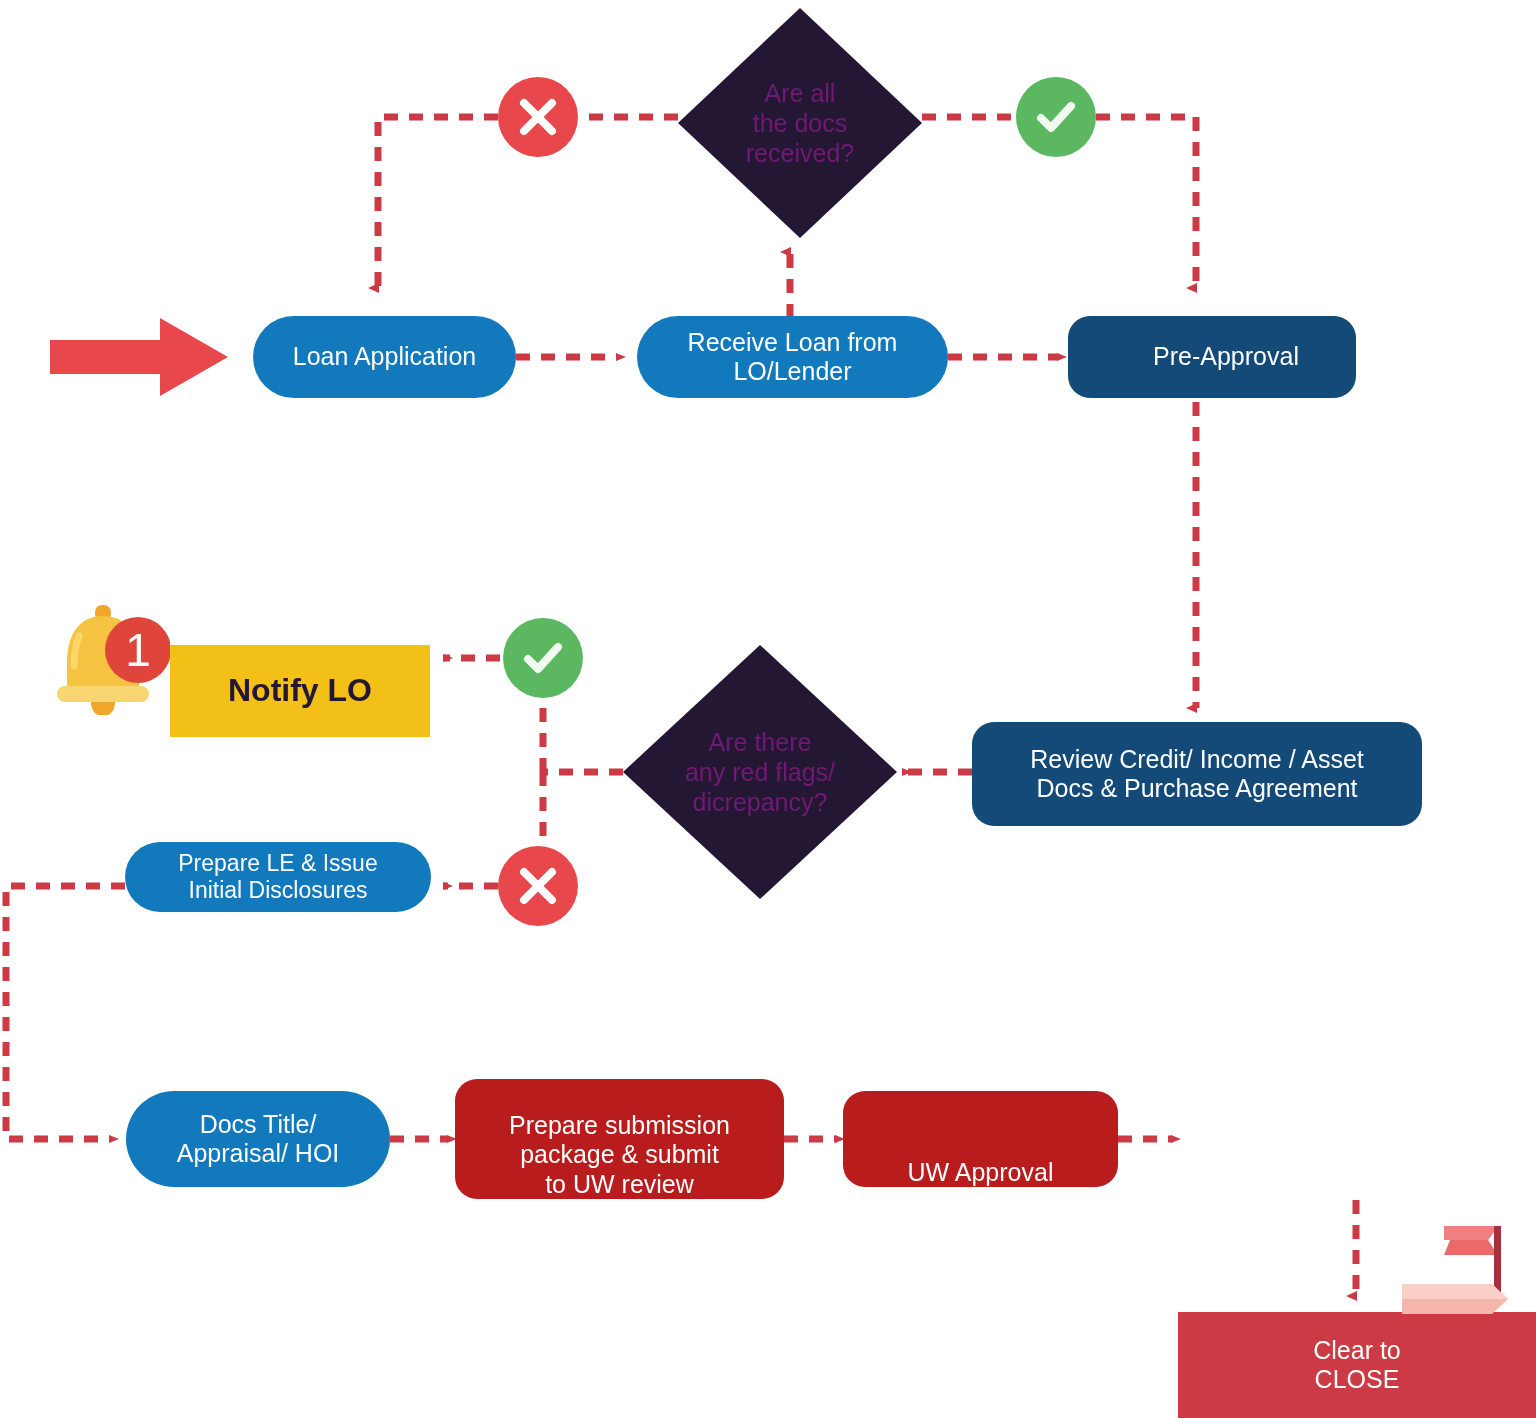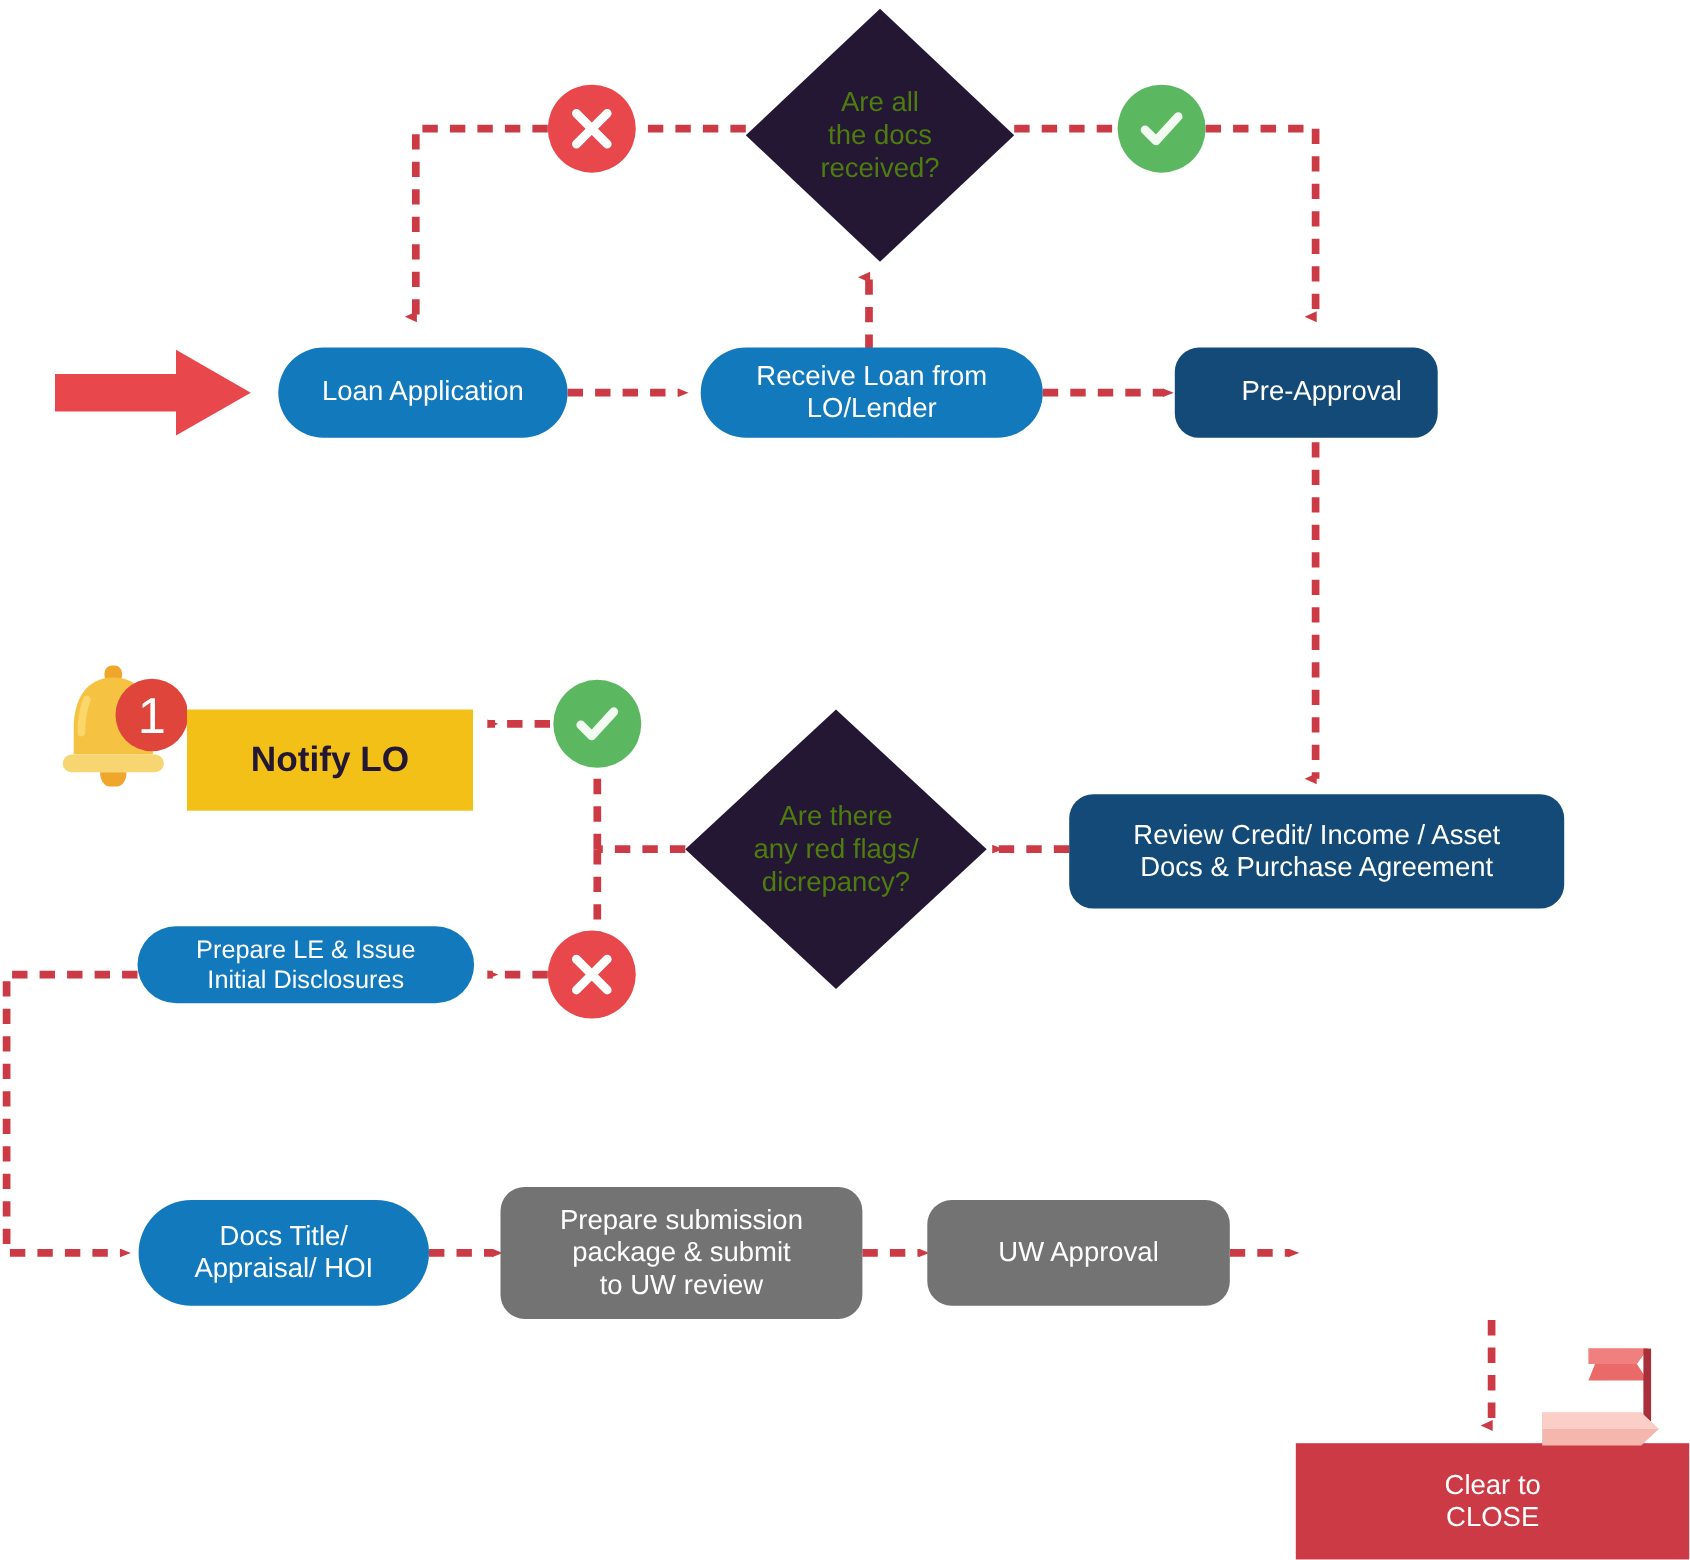--- a/index.html
+++ b/index.html
@@ -35,40 +35,41 @@
   }
   .pill-blue {
     background: #1279bd;
     border-radius: 999px;
   }
   .rr-navy {
     background: #134a77;
     border-radius: 22px;
   }
   .rr-dark {
-    background: #737373;
+    background: #b91c1c;
     border-radius: 22px;
+    align-items: flex-end;
   }
   .rect-yellow {
     background: #f2c017;
     color: #241733;
     font-weight: bold;
     border-radius: 0;
   }
   .rect-red {
     background: #cc3b45;
     border-radius: 0;
   }
   .diamond-label {
     position: absolute;
     display: flex;
     align-items: center;
     justify-content: center;
     text-align: center;
-    color: #4d7c0f;
+    color: #701a75;
     white-space: pre-line;
     line-height: 1.2;
   }
   .badge {
     position: absolute;
     border-radius: 50%;
     display: flex;
     align-items: center;
     justify-content: center;
   }
@@ -148,21 +149,21 @@
 
   <div class="node pill-blue" style="left:253px; top:316px; width:263px; height:82px; font-size:25px;">
     <span>Loan Application</span>
   </div>
 
   <div class="node pill-blue" style="left:637px; top:316px; width:311px; height:82px; font-size:25px;">
     <span>Receive Loan from
 LO/Lender</span>
   </div>
 
-  <div class="node rr-navy" style="left:1068px; top:316px; width:239px; height:82px; font-size:25px;padding-left:28px;">
+  <div class="node rr-navy" style="left:1068px; top:316px; width:288px; height:82px; font-size:25px;padding-left:28px;">
     <span>Pre-Approval</span>
   </div>
 
   <div class="diamond-label" style="left:700px; top:58px; width:200px; height:130px; font-size:25px;">
     <span>Are all
 the docs
 received?</span>
   </div>
 
   <div class="node rr-navy" style="left:972px; top:722px; width:450px; height:104px; font-size:25px;">

